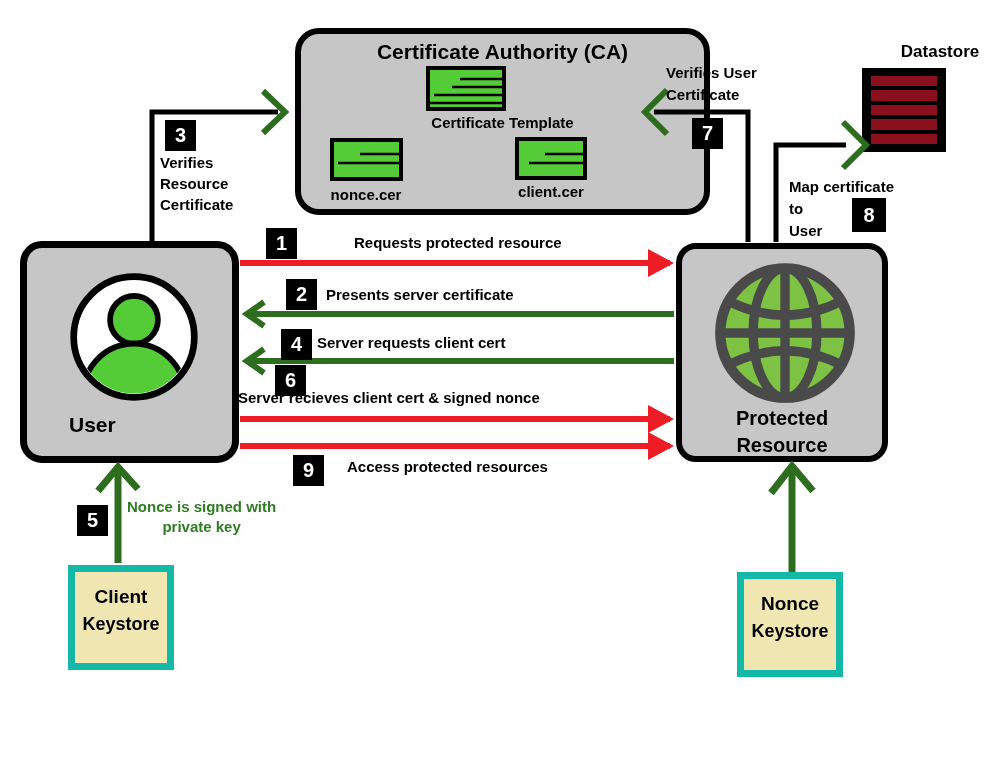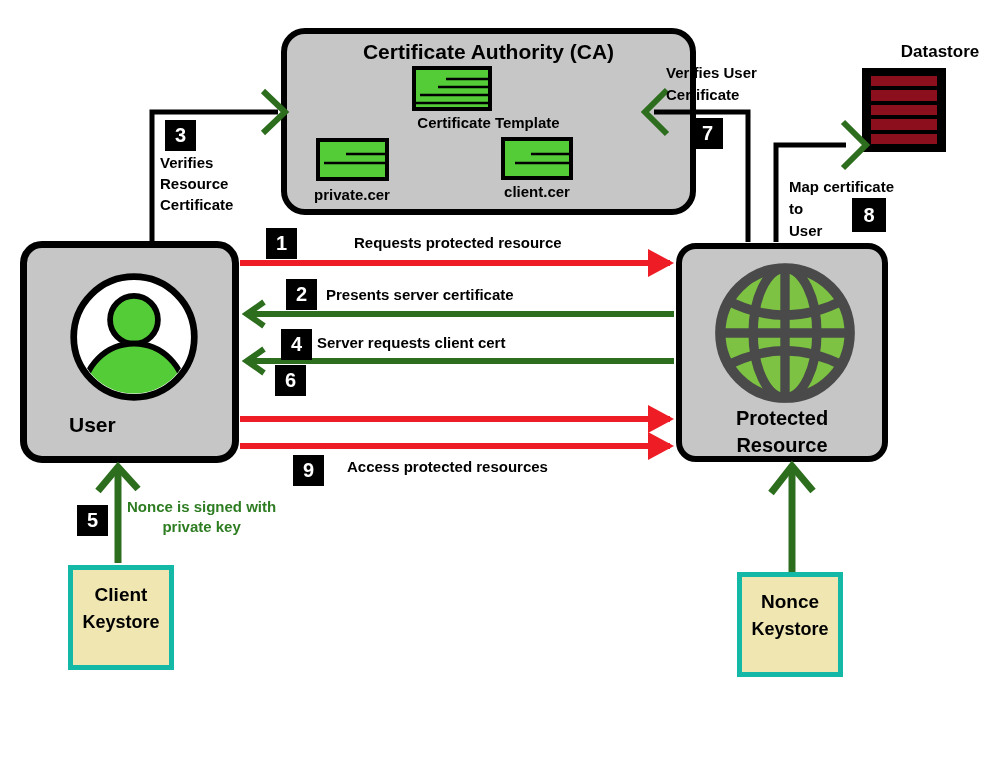--- a/index.html
+++ b/index.html
@@ -2,21 +2,21 @@
 <html><head>
 <meta charset="utf-8">
 <style>
   html,body{margin:0;padding:0;background:#fff;}
   body{font-family:"Liberation Sans",sans-serif;font-weight:700;}
   #stage{position:relative;width:992px;height:781px;background:#fff;overflow:hidden;}
   *{box-sizing:border-box;}
 
   
   .gray-box{position:absolute;background:#c6c6c6;border:6px solid #000;}
-  #ca-box{left:281px;top:28px;width:415px;height:187px;border-radius:24px;}
+  #ca-box{left:295px;top:28px;width:415px;height:187px;border-radius:24px;}
   #user-box{left:20px;top:241px;width:219px;height:222px;border:7px solid #000;border-radius:22px;}
   #pr-box{left:676px;top:243px;width:212px;height:219px;border-radius:20px;}
 
   
   #ca-title{position:absolute;left:0;top:6px;width:100%;text-align:center;font-size:21px;color:#000;}
   .cert-icon{position:absolute;}
   #cert-template-icon{left:125px;top:32px;}
   #server-cer-icon{left:29px;top:104px;}
   #client-cer-icon{left:214px;top:103px;}
   #cert-template-label{position:absolute;left:0;top:80px;width:100%;text-align:center;font-size:15px;color:#000;}
@@ -30,21 +30,21 @@
   #datastore-icon .bar{flex:1;background:#8c0f1e;}
 
   
   #person-icon{position:absolute;left:40px;top:22px;}
   #user-label{position:absolute;left:42px;top:165px;font-size:21px;color:#000;}
   #globe-icon{position:absolute;left:28px;top:9px;}
   #pr-label1{position:absolute;left:0;top:158px;width:100%;text-align:center;font-size:20px;color:#000;}
   #pr-label2{position:absolute;left:0;top:185px;width:100%;text-align:center;font-size:20px;color:#000;}
 
   
-  .keystore{position:absolute;width:106px;height:105px;background:#f0e6b2;border:5px solid #14b8a6;text-align:center;color:#000;}
+  .keystore{position:absolute;width:106px;height:105px;background:#f0e6b2;border:7px solid #14b8a6;text-align:center;color:#000;}
   #client-keystore{left:68px;top:565px;}
   #server-keystore{left:737px;top:572px;}
   .ks-line1{margin-top:14px;font-size:19px;}
   .ks-line2{margin-top:6px;font-size:18px;}
 
   
   .badge{position:absolute;width:31px;height:31px;background:#000;color:#fff;font-size:20px;
          display:flex;align-items:center;justify-content:center;}
   #badge-1{left:266px;top:228px;}
   #badge-2{left:286px;top:279px;}
@@ -84,21 +84,21 @@
       <line x1="26" y1="21" x2="76" y2="21" stroke="#000" stroke-width="2.5"></line>
       <line x1="8" y1="29" x2="76" y2="29" stroke="#000" stroke-width="2.5"></line>
       <line x1="4" y1="37" x2="76" y2="37" stroke="#000" stroke-width="2.5"></line>
     </svg>
     <div id="cert-template-label">Certificate Template</div>
     <svg id="server-cer-icon" class="cert-icon" width="73" height="43" viewBox="0 0 73 43">
       <rect x="2" y="2" width="69" height="39" fill="#54cc38" stroke="#000" stroke-width="4"></rect>
       <line x1="30" y1="16" x2="69" y2="16" stroke="#000" stroke-width="2.5"></line>
       <line x1="8" y1="25" x2="69" y2="25" stroke="#000" stroke-width="2.5"></line>
     </svg>
-    <div id="server-cer-label">private.cer</div>
+    <div id="server-cer-label">nonce.cer</div>
     <svg id="client-cer-icon" class="cert-icon" width="72" height="43" viewBox="0 0 72 43">
       <rect x="2" y="2" width="68" height="39" fill="#54cc38" stroke="#000" stroke-width="4"></rect>
       <line x1="30" y1="17" x2="68" y2="17" stroke="#000" stroke-width="2.5"></line>
       <line x1="14" y1="26" x2="68" y2="26" stroke="#000" stroke-width="2.5"></line>
     </svg>
     <div id="client-cer-label">client.cer</div>
   </div>
 
   <div id="datastore-label">Datastore</div>
   <div id="datastore-icon">
@@ -187,20 +187,21 @@
   <div id="badge-4" class="badge">4</div>
   <div id="badge-5" class="badge">5</div>
   <div id="badge-6" class="badge">6</div>
   <div id="badge-7" class="badge">7</div>
   <div id="badge-8" class="badge">8</div>
   <div id="badge-9" class="badge">9</div>
 
   <div id="lbl-1" class="flow-lbl">Requests protected resource</div>
   <div id="lbl-2" class="flow-lbl">Presents server certificate</div>
   <div id="lbl-4" class="flow-lbl">Server requests client cert</div>
+  <div id="lbl-6" class="flow-lbl">Server recieves client cert &amp; signed nonce</div>
   <div id="lbl-9" class="flow-lbl">Access protected resources</div>
 
   <div id="lbl-3" class="multi-lbl">
     <div>Verifies</div>
     <div>Resource</div>
     <div>Certificate</div>
   </div>
   <div id="lbl-7" class="multi-lbl">
     <div>Verifies User</div>
     <div>Certificate</div>

